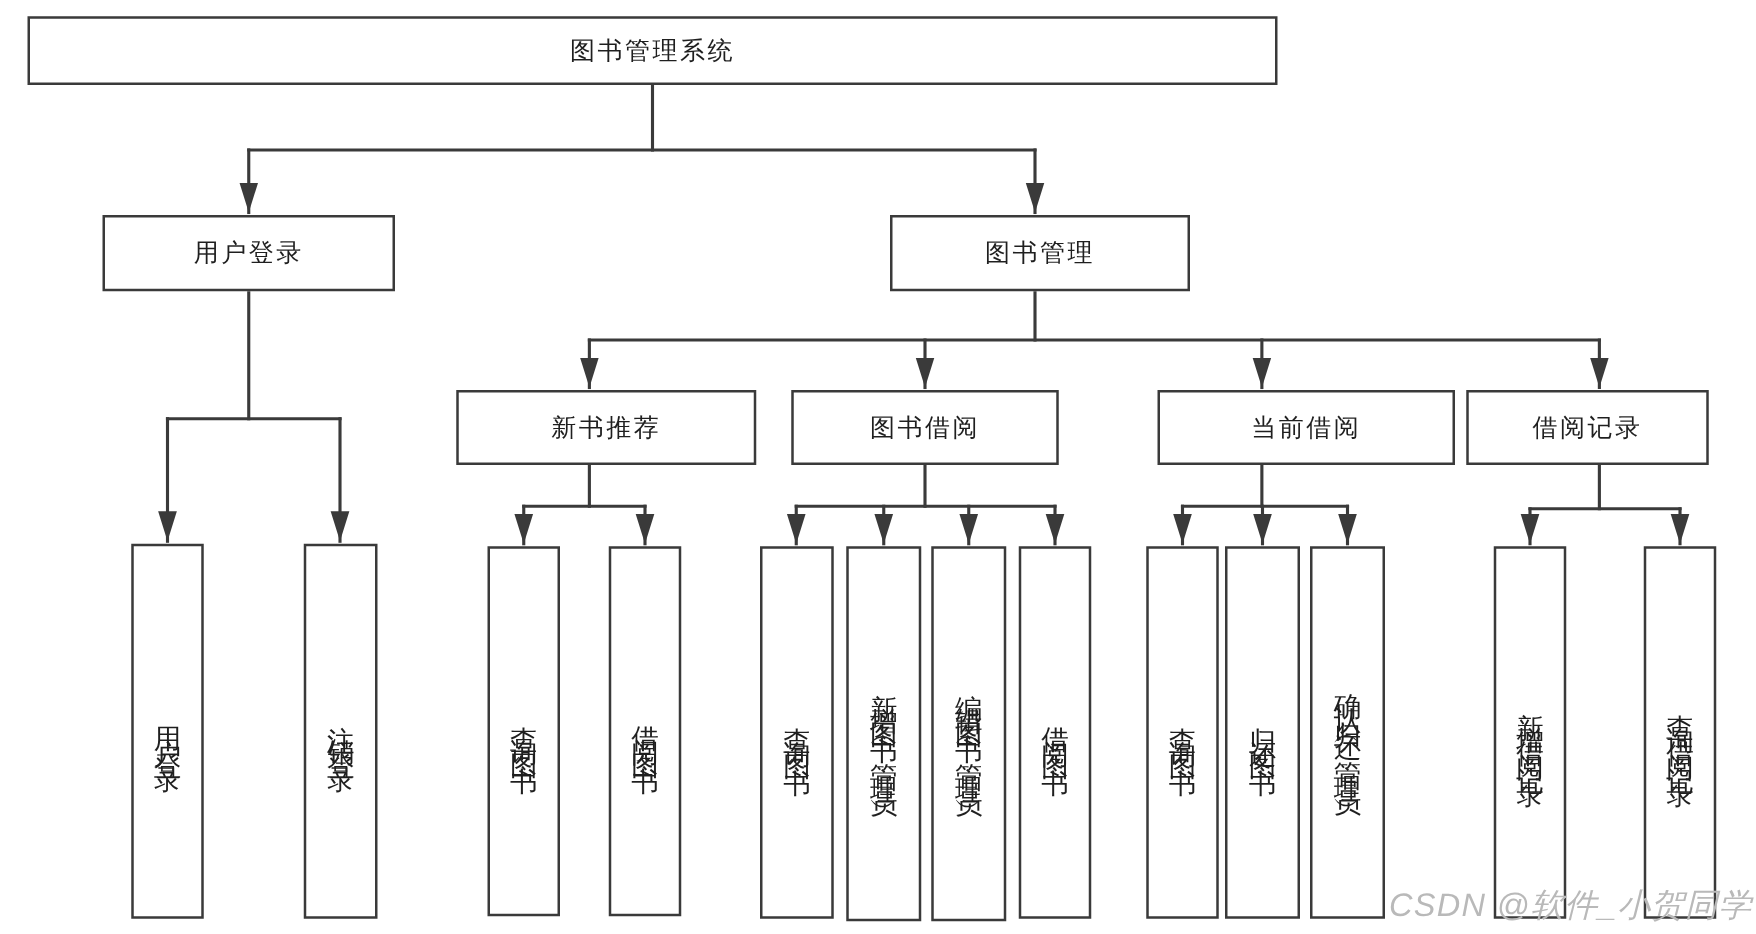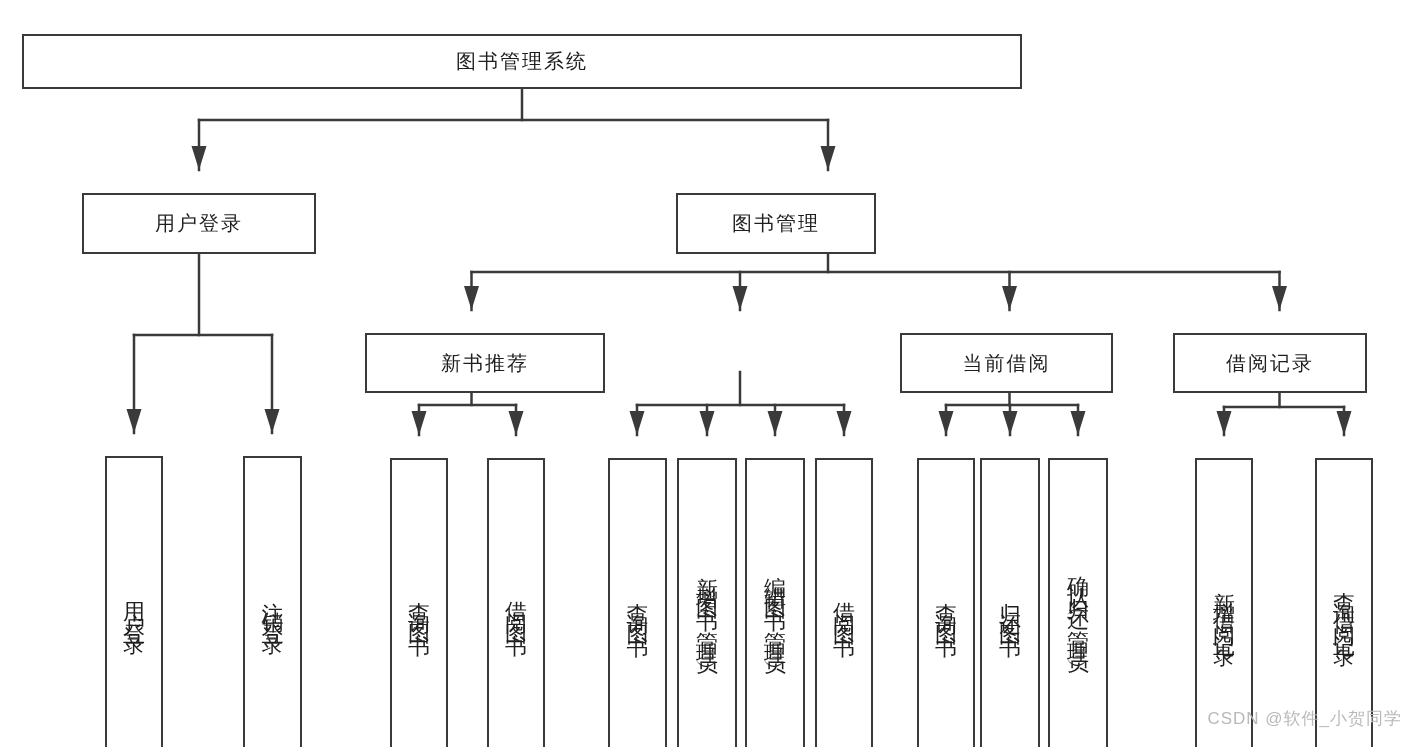--- a/index.html
+++ b/index.html
@@ -8,32 +8,31 @@
     background:var(--background,#ffffff);
     font-family:"Liberation Sans",sans-serif;
     overflow:hidden;
   }
   .stage svg{position:absolute;left:0;top:0;}
   .node{
     position:absolute;box-sizing:border-box;background:#fff;
     border:2.5px solid var(--line,#3a3a3a);
     display:flex;align-items:center;justify-content:center;
     color:var(--text,#1f1f1f);
-    margin-top:21px;
   }
   .h{font-size:20px;letter-spacing:2px;}
   .v span{
     writing-mode:vertical-rl;text-orientation:mixed;
     font-size:22px;letter-spacing:11px;line-height:1;
     white-space:nowrap;
   }
   .watermark{
-    position:absolute;right:3px;bottom:17px;
+    position:absolute;right:3px;bottom:5px;
     color:var(--watermark,#b9b9b9);
-    font-size:17px;letter-spacing:1px;z-index:5;
+    font-size:26px;letter-spacing:1px;z-index:5;font-style:italic;
   }
   .ln{stroke:var(--line,#3a3a3a);stroke-width:2.5;stroke-linecap:square;}
 </style>
 </head>
 <body>
 
 <div class="stage">
 
   <svg width="1405" height="747" aria-hidden="true">
     <defs>
@@ -83,28 +82,31 @@
     <line class="ln" x1="1344" y1="407" x2="1344" y2="435" marker-end="url(#arw)"></line>
   </svg>
 
   <div class="node h" style="left:22px;top:13px;width:1000px;height:55px">
     <span>图书管理系统</span>
   </div>
 
   <div class="node h" style="left:82px;top:172px;width:234px;height:61px">
     <span>用户登录</span>
   </div>
-  <div class="node h" style="left:676px;top:172px;width:200px;height:61px">
+  <div class="node h" style="left:712px;top:172px;width:240px;height:61px">
     <span>图书管理</span>
   </div>
 
   <div class="node h" style="left:365px;top:312px;width:240px;height:60px">
     <span>新书推荐</span>
   </div>
-  <div class="node h" style="left:900px;top:312px;width:213px;height:60px">
+  <div class="node h" style="left:633px;top:312px;width:214px;height:60px">
+    <span>图书借阅</span>
+  </div>
+  <div class="node h" style="left:926px;top:312px;width:238px;height:60px">
     <span>当前借阅</span>
   </div>
   <div class="node h" style="left:1173px;top:312px;width:194px;height:60px">
     <span>借阅记录</span>
   </div>
 
   <div class="node v" style="left:105px;top:435px;width:58px;height:300px">
     <span>用户登录</span>
   </div>
   <div class="node v" style="left:243px;top:435px;width:59px;height:300px">

